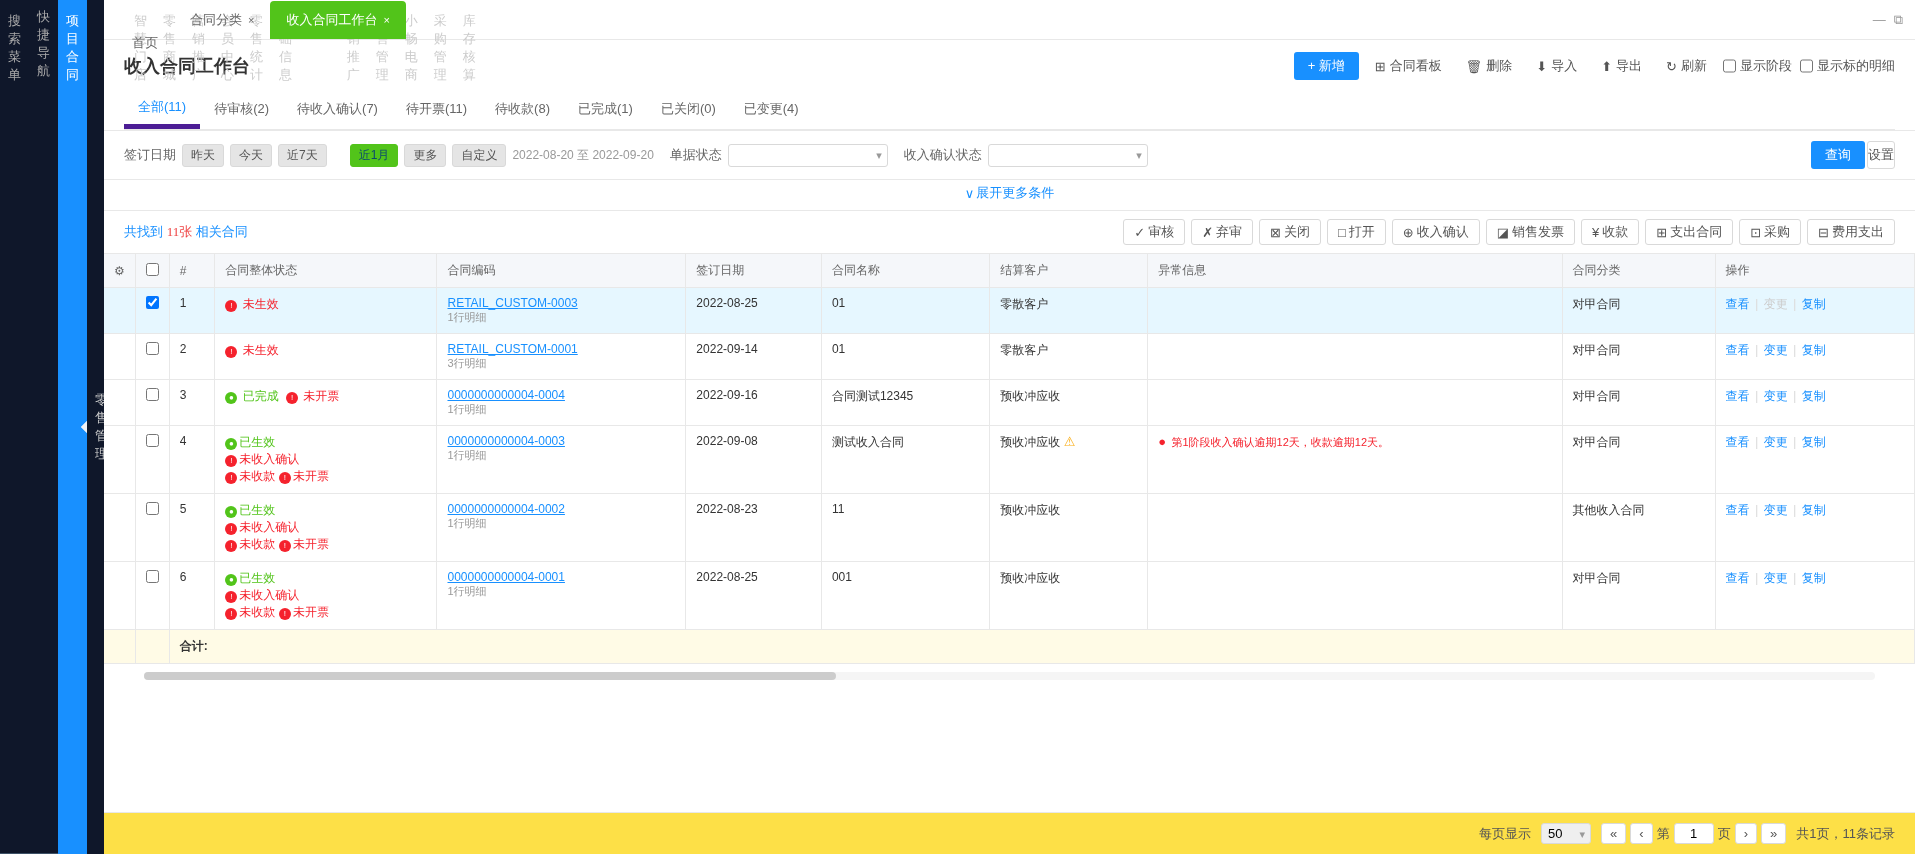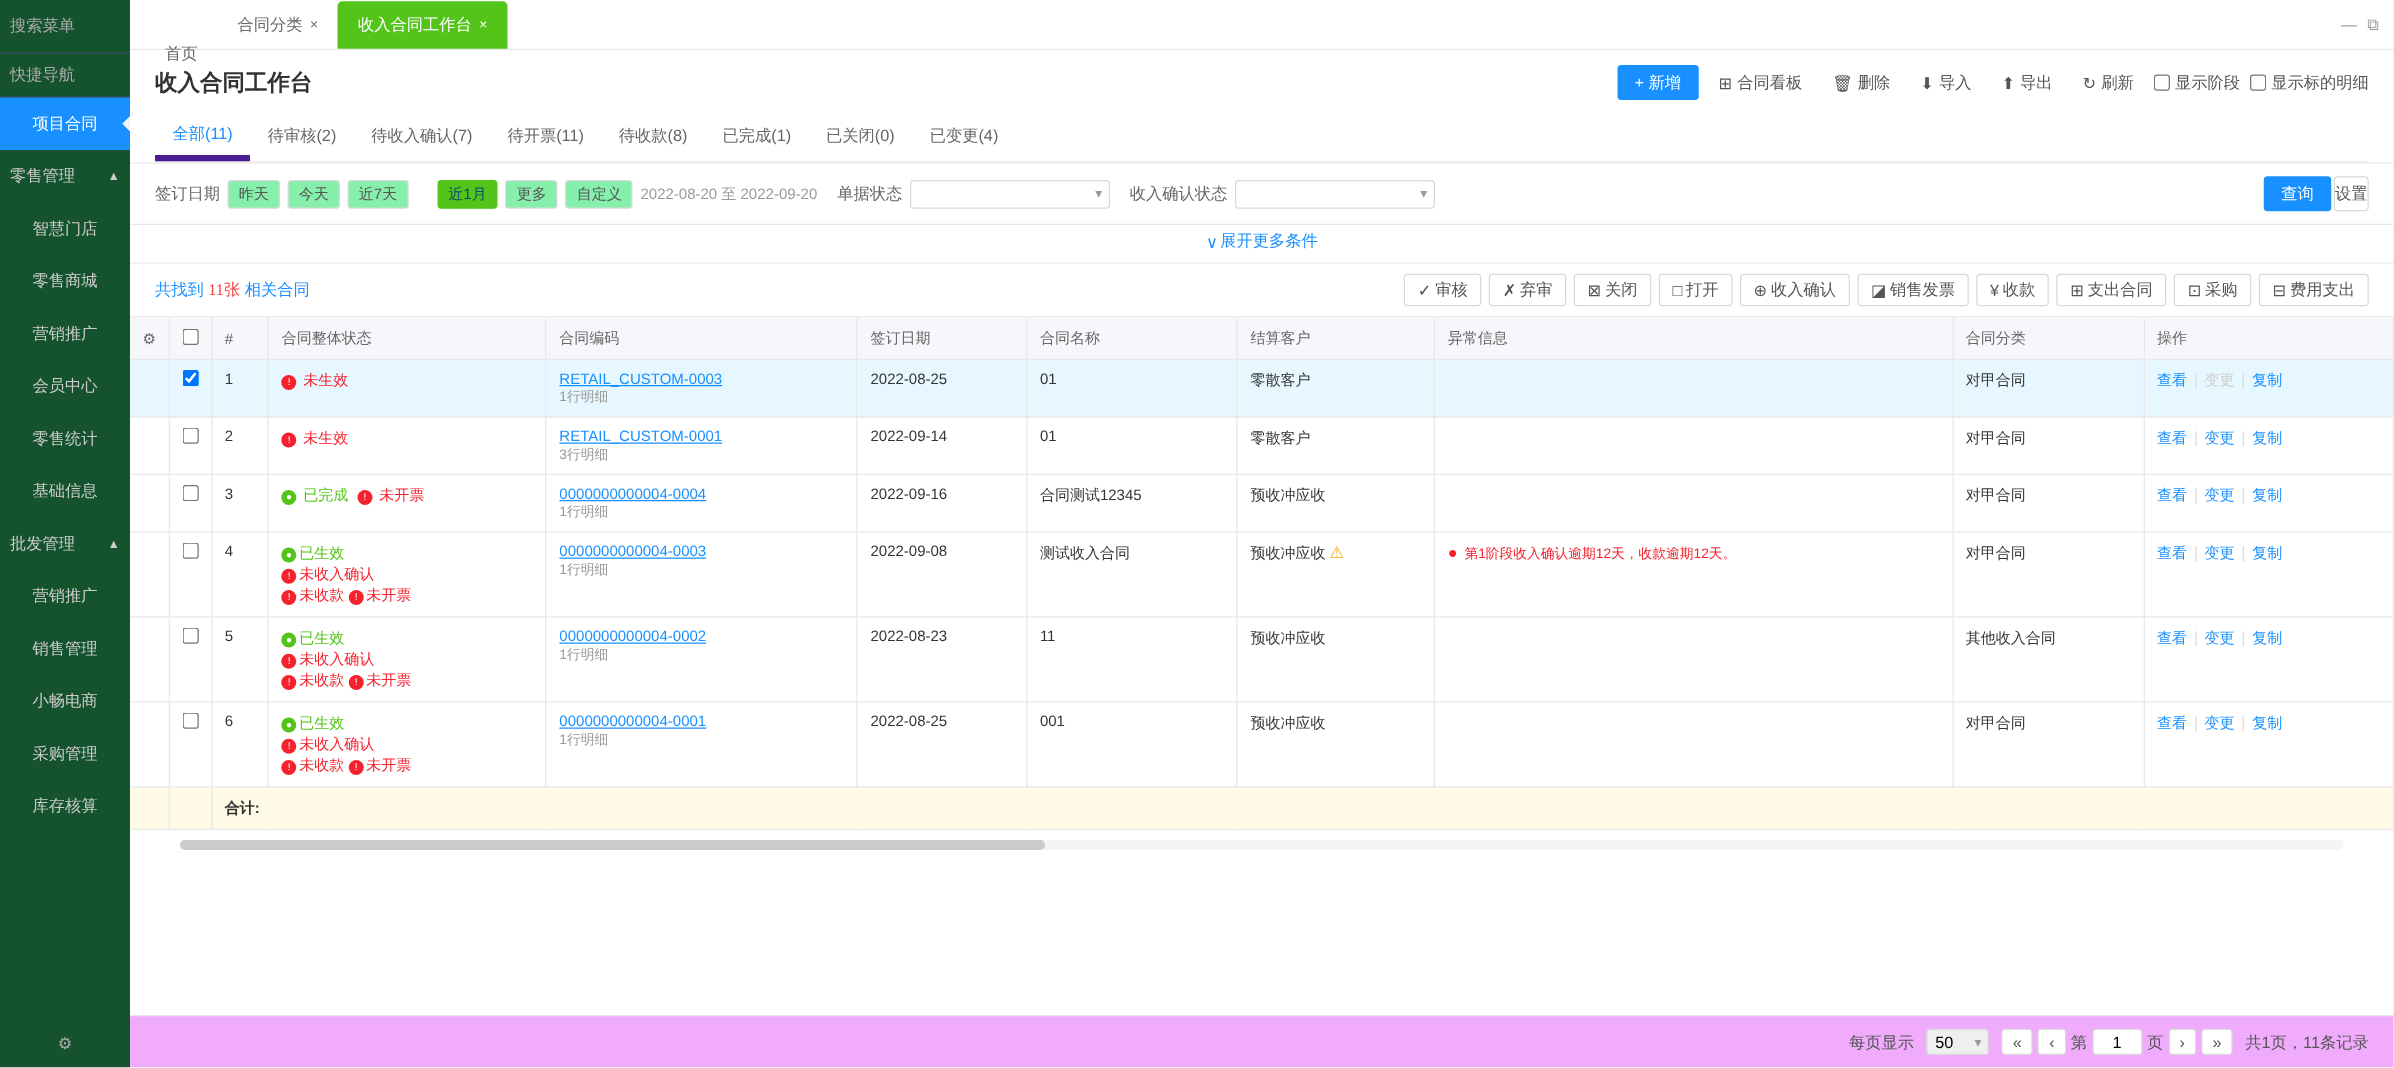--- a/index.html
+++ b/index.html
@@ -1,19 +1,19 @@
 <!DOCTYPE html>
 <html><head>
   <meta charset="utf-8">
   <style>
     * { box-sizing: border-box; margin: 0; padding: 0; font-family: 'Microsoft YaHei', Arial, sans-serif; font-size: 13px; }
     body { background: #f0f2f5; display: flex; height: 854px; overflow: hidden; }
 
     
-    .sidebar { width: 104px; background: #14532d; color: #ccc; display: flex; flex-direction: column; height: 100%; flex-shrink: 0; }
+    .sidebar { width: 104px; background: #0f172a; color: #ccc; display: flex; height: 100%; flex-shrink: 0; }
     .sidebar-search { padding: 12px 8px; color: #aaa; font-size: 13px; cursor: pointer; border-bottom: 1px solid #3d5166; }
     .sidebar-nav { padding: 8px; color: #aaa; font-size: 13px; cursor: pointer; border-bottom: 1px solid #3d5166; }
     .sidebar-item { padding: 12px 8px; color: #ccc; font-size: 13px; cursor: pointer; text-align: center; position: relative; }
     .sidebar-item.active { background: #1890ff; color: #fff; }
     .sidebar-item.active::after { content: ''; position: absolute; right: 0; top: 50%; transform: translateY(-50%); border: 6px solid transparent; border-right-color: #f0f2f5; }
     .sidebar-item-with-arrow { display: flex; justify-content: space-between; align-items: center; padding: 12px 8px; color: #ccc; cursor: pointer; text-align: center; }
     .sidebar-bottom { margin-top: auto; padding: 12px; color: #aaa; text-align: center; cursor: pointer; }
     .arrow-down { font-size: 10px; }
 
     
@@ -40,21 +40,21 @@
     
     .filter-tabs { display: flex; align-items: center; gap: 0; border-bottom: 1px solid #e8e8e8; }
     .filter-tab { padding: 8px 14px; cursor: pointer; color: #666; font-size: 13px; border-bottom: 2px solid transparent; }
     .filter-tab.active { color: #1890ff; border-bottom: 5px solid #4c1d95; }
 
     
     .filter-row { background: #fff; padding: 10px 20px; display: flex; align-items: center; gap: 16px; flex-wrap: wrap; border-bottom: 1px solid #e8e8e8; }
     .filter-group { display: flex; align-items: center; gap: 6px; }
     .filter-label { color: #666; font-size: 13px; white-space: nowrap; }
     .filter-date-btns { display: flex; gap: 6px; align-items: center; }
-    .date-btn { padding: 2px 8px; border: 1px solid #d9d9d9; border-radius: 3px; background: #86efac; cursor: pointer; font-size: 12px; color: #555; }
+    .date-btn { padding: 2px 8px; border: 1px solid #d9d9d9; border-radius: 3px; background: #e5e5e5; cursor: pointer; font-size: 12px; color: #555; }
     .date-btn.green-active { background: #52c41a; color: #0c4a6e; border-color: #52c41a; margin-left: 17px; }
     .date-range { color: #999; font-size: 12px; }
     .filter-select { border: 1px solid #d9d9d9; border-radius: 3px; padding: 3px 24px 3px 8px; font-size: 13px; color: #555; background: #fff; appearance: none; position: relative; min-width: 160px; cursor: pointer; }
     .select-wrapper { position: relative; display: inline-block; }
     .select-wrapper::after { content: '▾'; position: absolute; right: 6px; top: 50%; transform: translateY(-50%); color: #999; pointer-events: none; font-size: 11px; }
     .expand-more { color: #1890ff; cursor: pointer; font-size: 12px; display: flex; align-items: center; gap: 2px; }
 
     
     .action-bar { background: #fff; padding: 8px 20px; display: flex; align-items: center; gap: 4px; border-bottom: 1px solid #e8e8e8; }
     .action-info { color: #333; font-size: 13px; }
@@ -74,21 +74,21 @@
     .link { color: #1890ff; text-decoration: underline; cursor: pointer; font-size: 12px; }
     .sub-text { color: #999; font-size: 11px; }
     .op-link { color: #1890ff; cursor: pointer; font-size: 12px; }
     .op-sep { color: #ddd; margin: 0 2px; }
     .op-disabled { color: #ccc; font-size: 12px; }
     .error-msg { color: #f5222d; font-size: 11px; }
     .error-icon { color: #f5222d; margin-right: 2px; }
     .summary-row td { background: #fffbe6; font-weight: bold; }
 
     
-    .pagination-bar { background: #f0abfc; padding: 10px 20px; display: flex; align-items: center; justify-content: flex-end; gap: 10px; border-top: 1px solid #e8e8e8; font-size: 13px; color: #555; }
+    .pagination-bar { background: #fde047; padding: 10px 20px; display: flex; align-items: center; justify-content: flex-end; gap: 10px; border-top: 1px solid #e8e8e8; font-size: 13px; color: #555; }
     .page-size-select { border: 1px solid #d9d9d9; border-radius: 3px; padding: 2px 20px 2px 6px; appearance: none; cursor: pointer; font-size: 13px; }
     .page-nav { display: flex; align-items: center; gap: 4px; }
     .page-nav-btn { padding: 2px 8px; border: 1px solid #d9d9d9; border-radius: 3px; background: #fff; cursor: pointer; color: #555; font-size: 13px; }
     .page-input { width: 40px; border: 1px solid #d9d9d9; border-radius: 3px; padding: 2px 4px; text-align: center; font-size: 13px; }
     .scrollbar-container { background: #f5f5f5; height: 8px; margin: 4px 20px; border-radius: 4px; }
     .scrollbar-thumb { background: #ccc; height: 100%; width: 40%; border-radius: 4px; }
     .circle-check { display: inline-block; width: 12px; height: 12px; border-radius: 50%; background: #52c41a; color: #fff; font-size: 8px; line-height: 12px; text-align: center; margin-right: 2px; }
     .circle-x { display: inline-block; width: 12px; height: 12px; border-radius: 50%; background: #f5222d; color: #fff; font-size: 8px; line-height: 12px; text-align: center; margin-right: 2px; }
   </style>
 </head>

